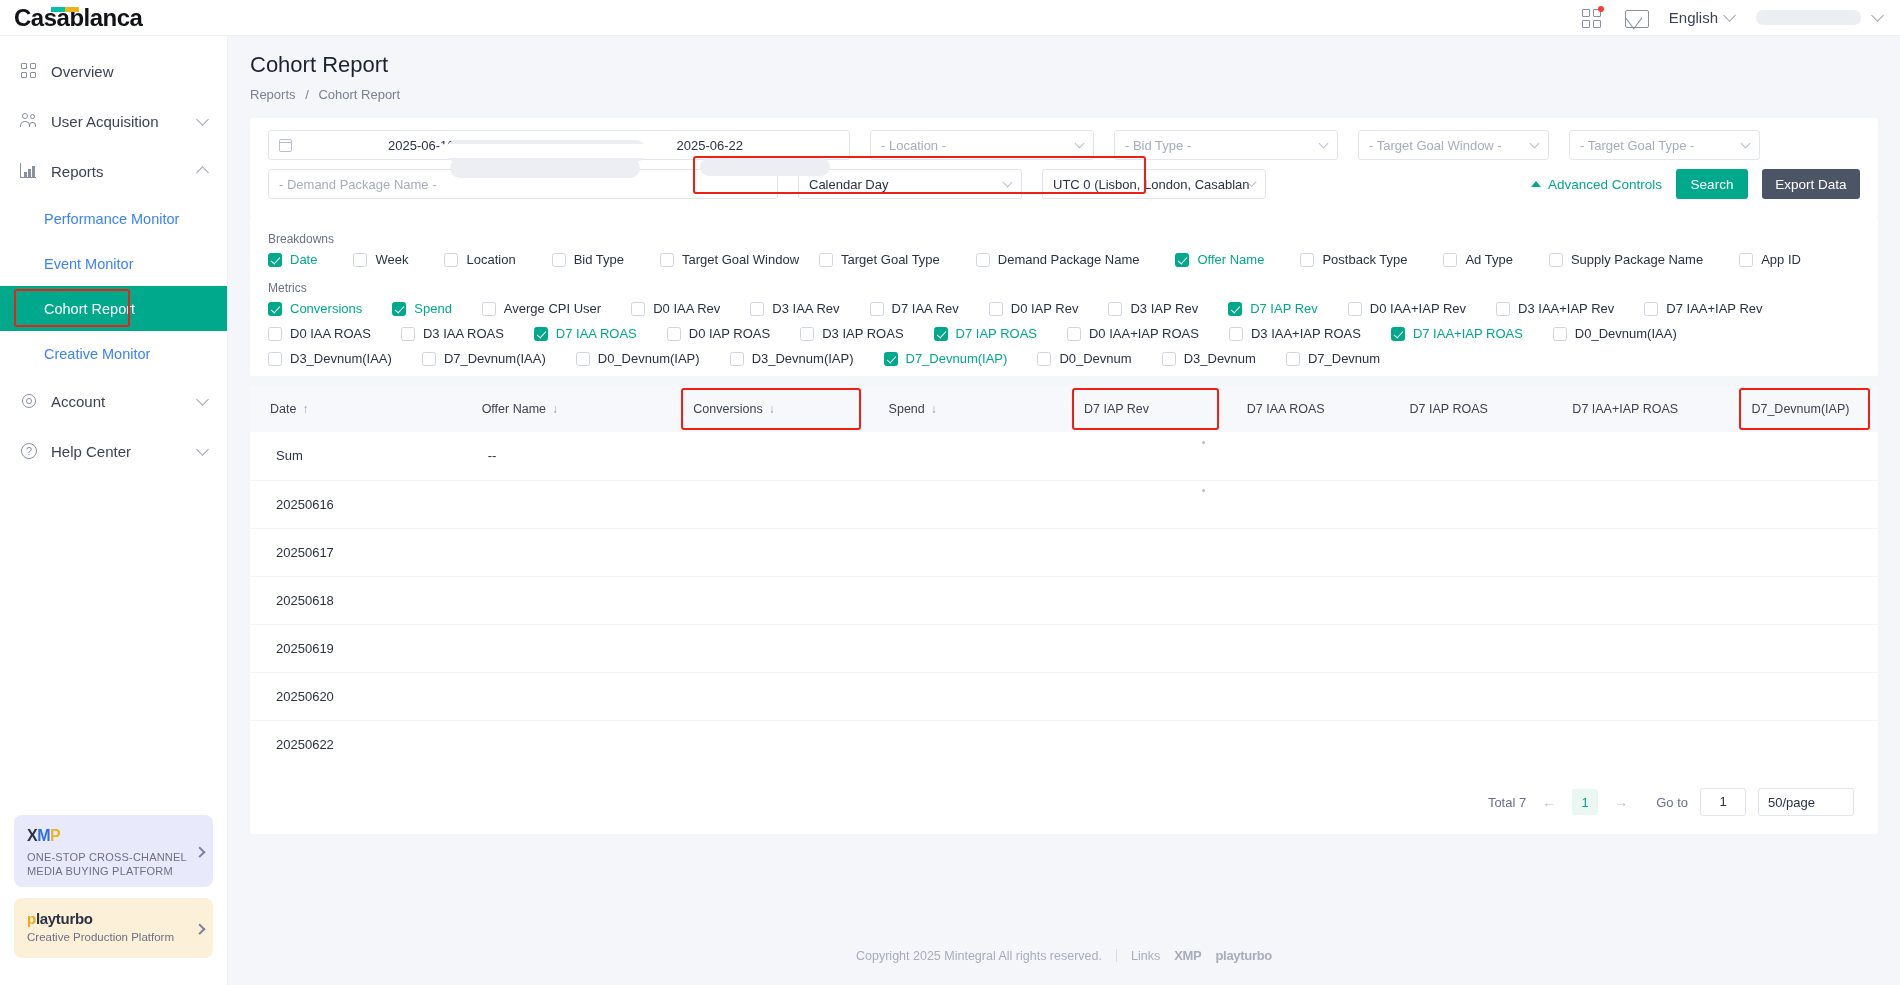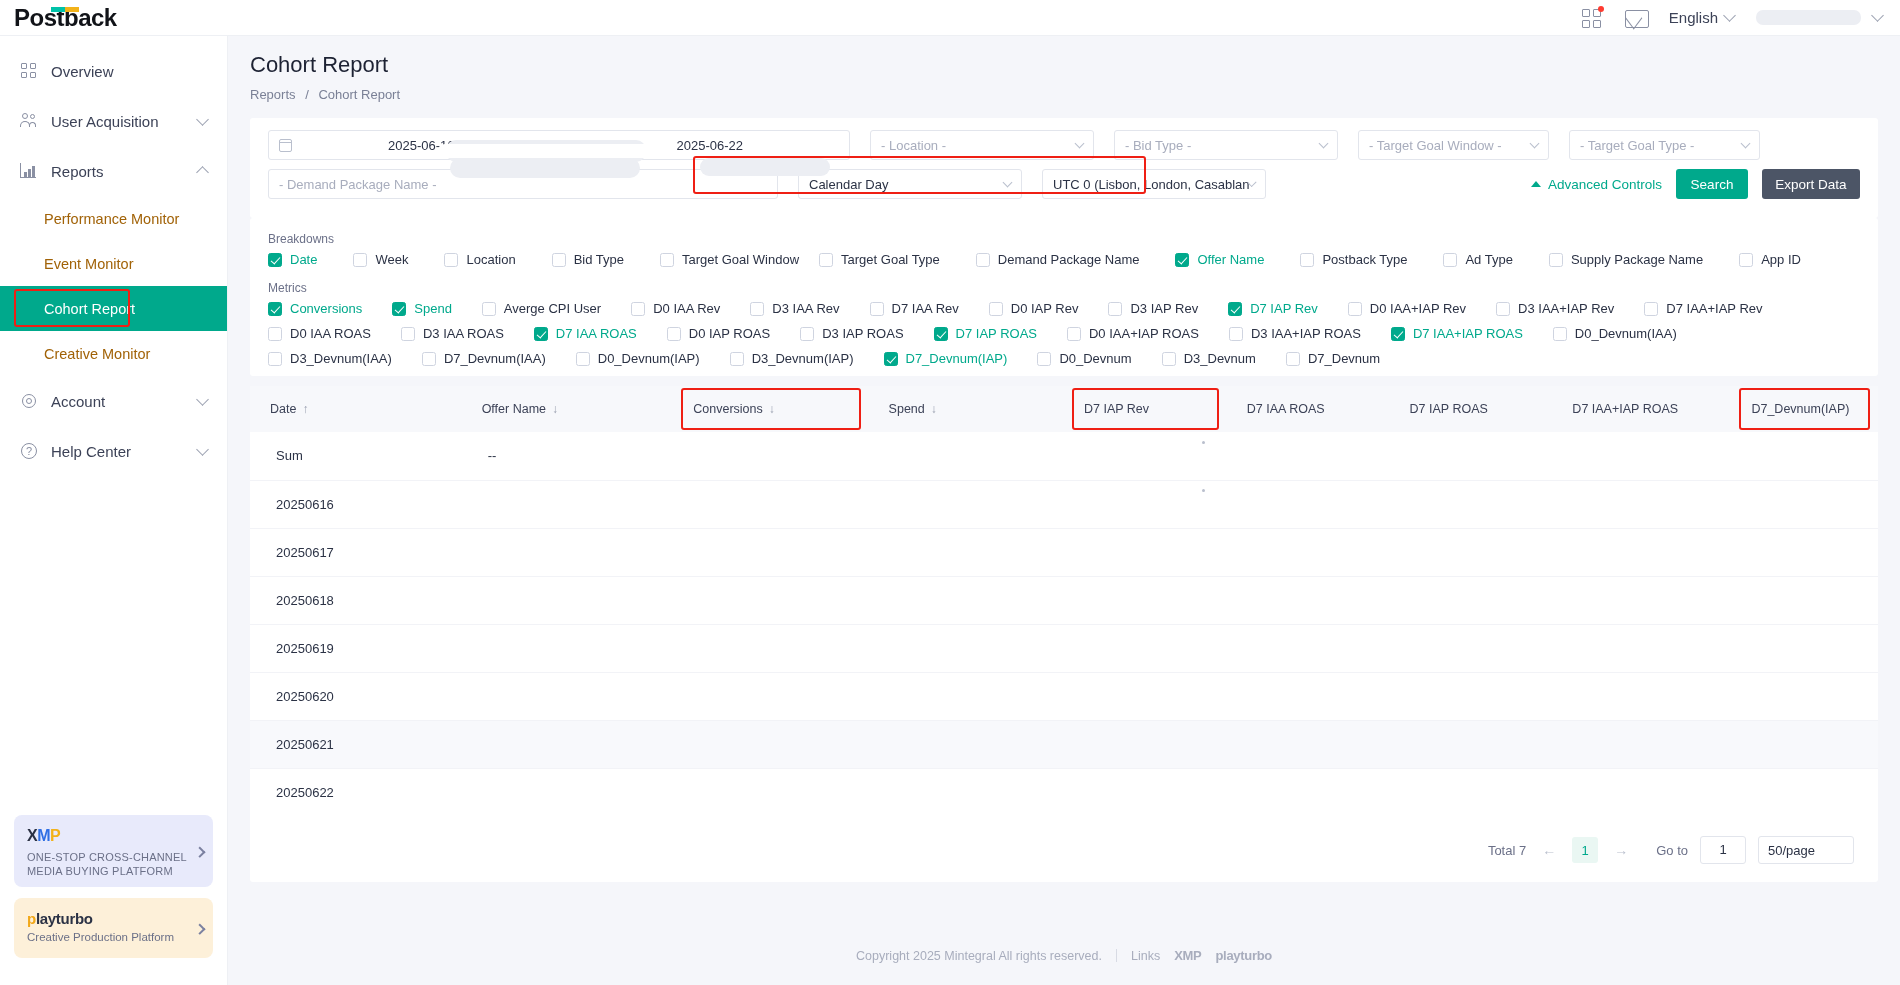--- a/index.html
+++ b/index.html
@@ -58,21 +58,21 @@
     display: flex; flex-direction: column; position: relative;
   }
   .nav { padding-top: 10px; flex: 1; }
   .nav-item {
     display: flex; align-items: center; height: 50px; padding: 0 20px 0 20px;
     font-size: 15px; color: #3c4257; cursor: pointer; gap: 13px; position: relative;
   }
   .nav-item .label { flex: 1; }
   .nav-sub {
     display: flex; align-items: center; height: 45px; padding-left: 44px; font-size: 14.5px;
-    color: #a16207; cursor: pointer; position: relative;
+    color: #3b82f6; cursor: pointer; position: relative;
   }
   .nav-sub.active { background: #00a98c; color: #fff; }
   .ni-icon { width: 18px; height: 18px; position: relative; flex: 0 0 18px; }
   
   .ov i { position:absolute; width:6px; height:6px; border:1.5px solid #8a90a3; border-radius:1px; }
   .ov i:nth-child(1){left:1px;top:1px;} .ov i:nth-child(2){left:10px;top:1px;}
   .ov i:nth-child(3){left:1px;top:10px;} .ov i:nth-child(4){left:10px;top:10px;}
   
   .ua .h1{position:absolute;width:6px;height:6px;border:1.5px solid #8a90a3;border-radius:50%;left:2px;top:1px;}
   .ua .b1{position:absolute;width:10px;height:6px;border:1.5px solid #8a90a3;border-bottom:none;border-radius:5px 5px 0 0;left:0px;top:9px;}
@@ -192,21 +192,21 @@
   .smudge { position: absolute; background: #eceef3; border-radius: 10px; }
   .white-smudge { position:absolute; background:#ffffff; border-radius: 14px; }
 </style>
 </head>
 <body>
 
 <div class="app">
 
   <div class="topbar">
     <div class="brand">
-      <div class="brand-text">Postback</div>
+      <div class="brand-text">Casablanca</div>
       <div class="brand-bar">
         <i style="background:#00c2a8"></i>
           <i style="background:#f2b21a"></i>
       </div>
     </div>
     <div class="topbar-right">
       <div class="ticon grid-icon">
         <i></i>
           <i></i>
           <i></i>
@@ -643,31 +643,20 @@
                 <td>20250620</td>
                 <td></td>
                 <td></td>
                 <td></td>
                 <td></td>
                 <td></td>
                 <td></td>
                 <td></td>
                 <td></td>
               </tr>
-              <tr class="alt">
-                <td>20250621</td>
-                <td></td>
-                <td></td>
-                <td></td>
-                <td></td>
-                <td></td>
-                <td></td>
-                <td></td>
-                <td></td>
-              </tr>
               <tr>
                 <td>20250622</td>
                 <td></td>
                 <td></td>
                 <td></td>
                 <td></td>
                 <td></td>
                 <td></td>
                 <td></td>
                 <td></td>

